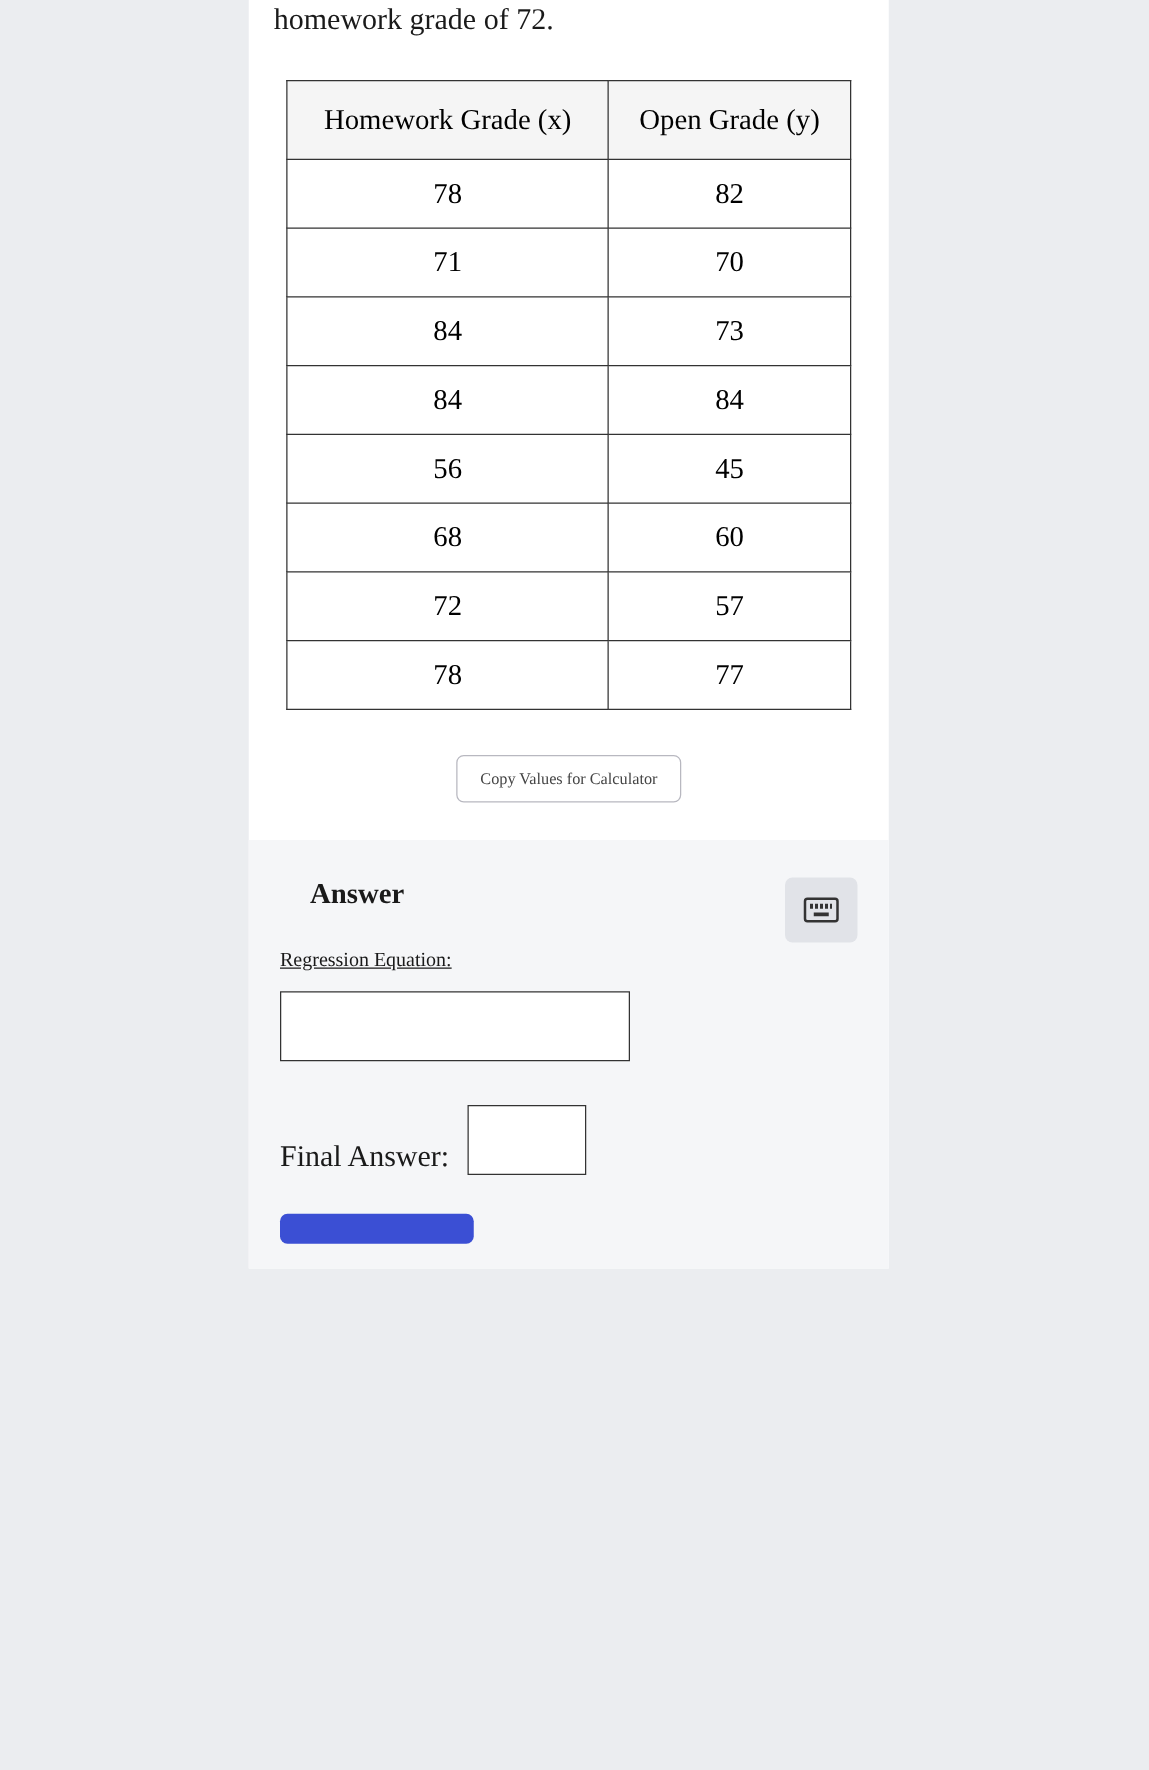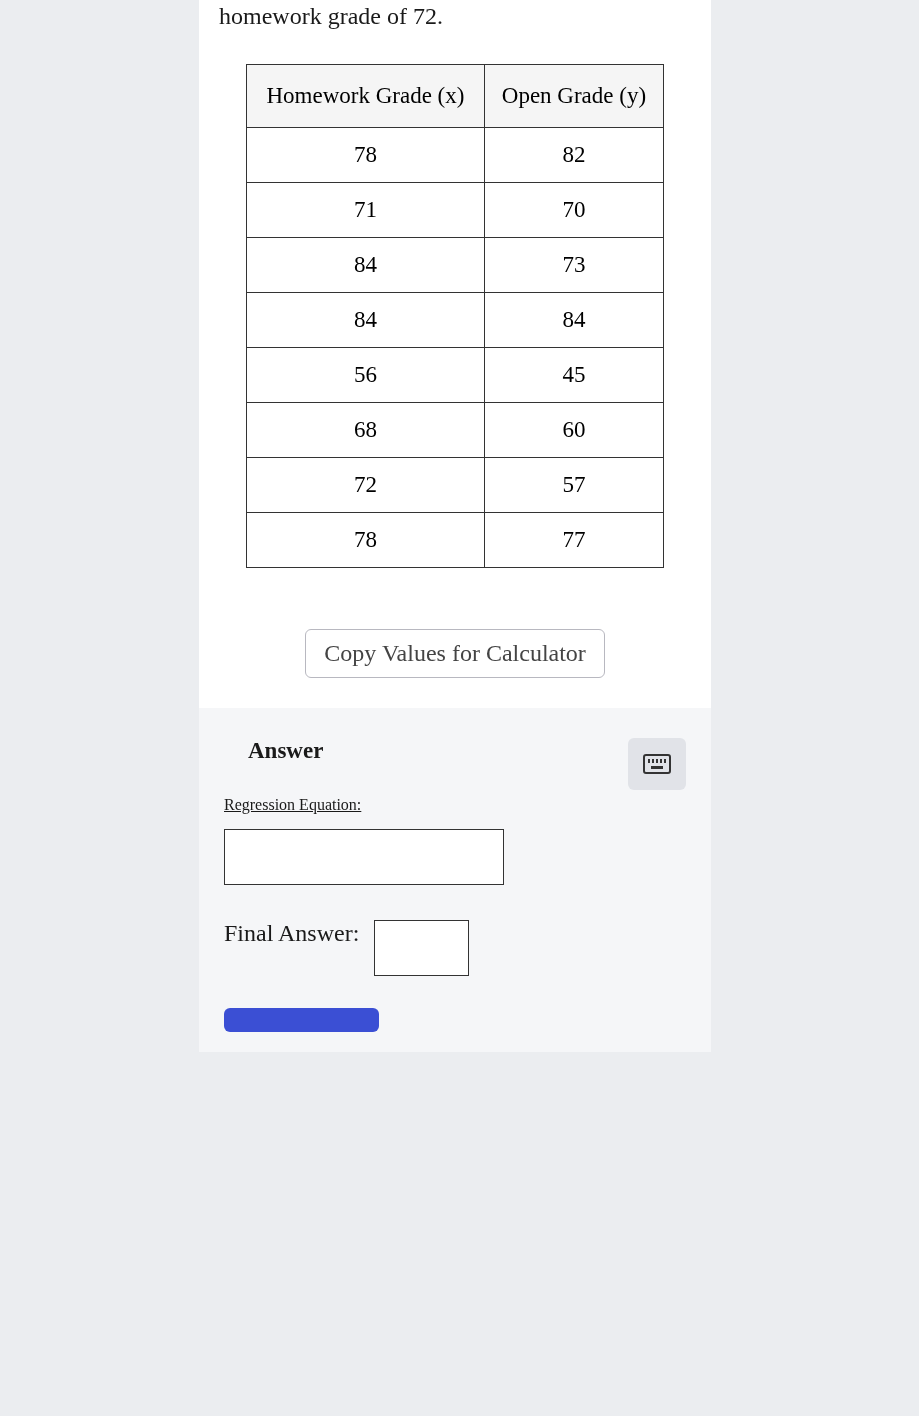--- a/index.html
+++ b/index.html
@@ -29,22 +29,22 @@
       padding: 0;
     }
     .problem-text {
       font-size: 24px;
       color: #1a1a1a;
       padding: 0 20px 30px 20px;
       line-height: 1.4;
     }
     .data-table {
       border-collapse: collapse;
-      margin: 0 auto 61px auto;
-      width: 418px;
+      margin: 0 auto 36px auto;
+      width: 452px;
     }
     .data-table th {
       background-color: #f5f5f5;
       border: 1px solid #333;
       padding: 14px 10px;
       font-weight: normal;
       font-size: 23px;
       text-align: center;
       line-height: 1.5;
     }
@@ -57,21 +57,21 @@
     .button-row {
       display: flex;
       justify-content: center;
       margin-bottom: 15px;
     }
     .outline-btn {
       background-color: #ffffff;
       border: 1px solid #b8b8c0;
       border-radius: 6px;
       padding: 10px 18px;
-      font-size: 24px;
+      font-size: 13px;
       font-family: Georgia, serif;
       color: #444;
       cursor: pointer;
     }
     .answer-panel {
       background-color: #f5f6f8;
       padding: 30px 25px 20px 25px;
       margin-top: 30px;
     }
     .answer-header-row {
@@ -139,21 +139,21 @@
       height: 56px;
       border: 1px solid #333;
       background-color: #ffffff;
       font-size: 20px;
       padding: 8px;
       font-family: Georgia, serif;
       margin-bottom: 35px;
     }
     .final-answer-row {
       display: flex;
-      align-items: flex-start;
+      align-items: flex-end;
       gap: 15px;
       margin-bottom: 30px;
     }
     .final-answer-label {
       font-size: 24px;
       color: #1a1a1a;
     }
     .final-answer-input {
       width: 95px;
       height: 56px;

